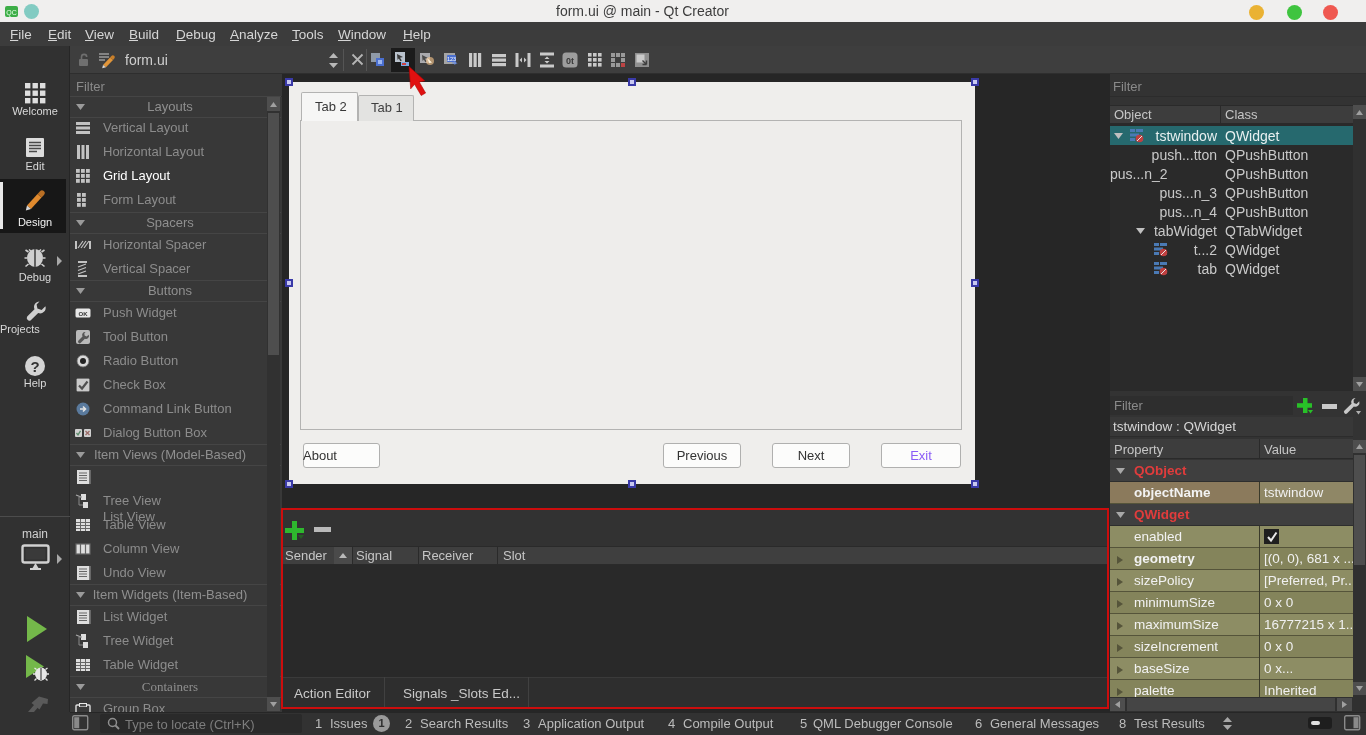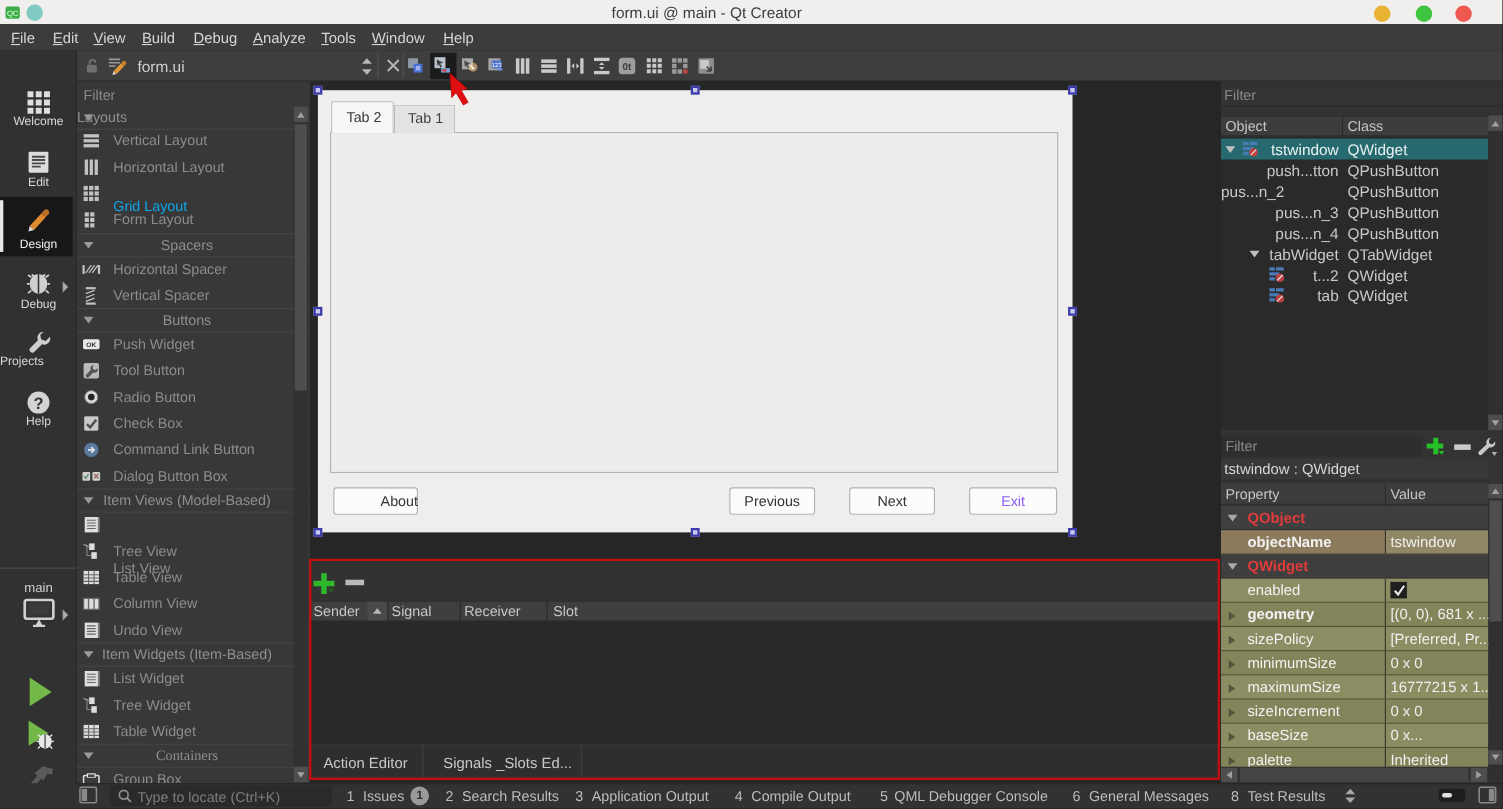--- a/index.html
+++ b/index.html
@@ -210,21 +210,21 @@
       <path d="M9.5 8 L17 1.5 L26 4 L25.5 9 L21 8.5 L17.5 14.5 Z" fill="#5a5a5a"></path>
     </svg>
 <div class="abs" style="left:70px;top:74px;width:212px;height:638px;background:#383838;"></div>
 <div class="txt" style="left:76px;top:79px;font-size:13px;color:#8a8a8a;font-weight:normal;">Filter</div>
 <div class="abs" style="left:70px;top:96px;width:212px;height:1px;background:#2c2c2c;"></div>
 <div class="abs" style="left:70px;top:96px;width:211px;height:22px;border-top:1px solid #454545;border-bottom:1px solid #454545;"></div>
 <svg class="abs" style="left:76px;top:104px" width="9" height="6" viewBox="0 0 9 6">
       <path d="M0 0 L9 0 L4.5 6 Z" fill="#9a9a9a"></path>
     </svg>
 <div class="txt" style="left:70px;top:99px;font-size:13px;color:#c8c8c8;font-weight:normal;">
-      <div style="width:200px;font-size:13px;color:#8f8f8f">Layouts</div>
+      <div style="width:200px;text-align:center;font-size:13px;color:#8f8f8f">Layouts</div>
     </div>
 <svg class="abs" style="left:75px;top:120px" width="16" height="16" viewBox="0 0 16 16">
       <rect x="1" y="2" width="14" height="3" fill="#c2c2c2"></rect>
       <rect x="1" y="6.5" width="14" height="3" fill="#c2c2c2"></rect>
       <rect x="1" y="11" width="14" height="3" fill="#c2c2c2"></rect>
     </svg>
 <div class="txt" style="left:103px;top:120px;font-size:13px;color:#8c8c8c;font-weight:normal;">Vertical Layout</div>
 <svg class="abs" style="left:75px;top:144px" width="16" height="16" viewBox="0 0 16 16">
       <rect x="2" y="1" width="3" height="14" fill="#c2c2c2"></rect>
       <rect x="6.5" y="1" width="3" height="14" fill="#c2c2c2"></rect>
@@ -235,21 +235,21 @@
       <rect x="1" y="1" width="3.8" height="3.8" fill="#c2c2c2"></rect>
       <rect x="6" y="1" width="3.8" height="3.8" fill="#c2c2c2"></rect>
       <rect x="11" y="1" width="3.8" height="3.8" fill="#c2c2c2"></rect>
       <rect x="1" y="6" width="3.8" height="3.8" fill="#c2c2c2"></rect>
       <rect x="6" y="6" width="3.8" height="3.8" fill="#c2c2c2"></rect>
       <rect x="11" y="6" width="3.8" height="3.8" fill="#c2c2c2"></rect>
       <rect x="1" y="11" width="3.8" height="3.8" fill="#c2c2c2"></rect>
       <rect x="6" y="11" width="3.8" height="3.8" fill="#c2c2c2"></rect>
       <rect x="11" y="11" width="3.8" height="3.8" fill="#c2c2c2"></rect>
     </svg>
-<div class="txt" style="left:103px;top:168px;font-size:13px;color:#0ea5e9;font-weight:normal;margin-top:12px;">Grid Layout</div>
+<div class="txt" style="left:103px;top:168px;font-size:13px;color:#ffffff;font-weight:normal;">Grid Layout</div>
 <svg class="abs" style="left:75px;top:192px" width="16" height="16" viewBox="0 0 16 16">
       <rect x="2" y="1" width="3.8" height="3.8" fill="#c2c2c2"></rect>
       <rect x="7" y="1" width="3.8" height="3.8" fill="#c2c2c2"></rect>
       <rect x="2" y="6" width="3.8" height="3.8" fill="#c2c2c2"></rect>
       <rect x="7" y="6" width="3.8" height="3.8" fill="#c2c2c2"></rect>
       <rect x="2" y="11" width="3.8" height="3.8" fill="#c2c2c2"></rect>
       <rect x="7" y="11" width="3.8" height="3.8" fill="#c2c2c2"></rect>
     </svg>
 <div class="txt" style="left:103px;top:192px;font-size:13px;color:#8c8c8c;font-weight:normal;">Form Layout</div>
 <div class="abs" style="left:70px;top:212px;width:211px;height:22px;border-top:1px solid #454545;border-bottom:1px solid #454545;"></div>
@@ -399,21 +399,21 @@
     </svg>
 <div class="abs" style="left:282px;top:74px;width:828px;height:638px;background:#262626;"></div>
 <div class="abs" style="left:289px;top:82px;width:686px;height:402px;background:#efeeec;"></div>
 <div class="abs" style="left:300px;top:120px;width:662px;height:310px;background:#eeedeb;border:1px solid #b3b3b2;"></div>
 <div class="abs" style="left:301px;top:92px;width:57px;height:29px;background:#f6f6f5;border:1px solid #b3b3b2;border-bottom:none;border-radius:2px 2px 0 0;"></div>
 <div class="txt" style="left:315px;top:99px;font-size:13px;color:#383838;font-weight:normal;">Tab 2</div>
 <div class="abs" style="left:358px;top:95px;width:56px;height:26px;background:#e3e3e1;border:1px solid #b3b3b2;border-bottom:none;border-radius:2px 2px 0 0;"></div>
 <div class="txt" style="left:371px;top:100px;font-size:13px;color:#3f3f3f;font-weight:normal;">Tab 1</div>
 <div class="abs" style="left:303px;top:443px;width:77px;height:25px;background:#fcfcfb;border:1px solid #b0b0af;border-radius:3px;"></div>
 <div class="txt" style="left:303px;top:448px;font-size:13px;color:#c8c8c8;font-weight:normal;">
-      <div style="width:77px;text-align:right;font-size:13px;color:#333">About</div>
+      <div style="width:77px;text-align:left;font-size:13px;color:#333">About</div>
     </div>
 <div class="abs" style="left:663px;top:443px;width:78px;height:25px;background:#fcfcfb;border:1px solid #b0b0af;border-radius:3px;"></div>
 <div class="txt" style="left:663px;top:448px;font-size:13px;color:#c8c8c8;font-weight:normal;">
       <div style="width:78px;text-align:center;font-size:13px;color:#333">Previous</div>
     </div>
 <div class="abs" style="left:772px;top:443px;width:78px;height:25px;background:#fcfcfb;border:1px solid #b0b0af;border-radius:3px;"></div>
 <div class="txt" style="left:772px;top:448px;font-size:13px;color:#c8c8c8;font-weight:normal;">
       <div style="width:78px;text-align:center;font-size:13px;color:#333">Next</div>
     </div>
 <div class="abs" style="left:881px;top:443px;width:80px;height:25px;background:#fcfcfb;border:1px solid #b0b0af;border-radius:3px;"></div>

